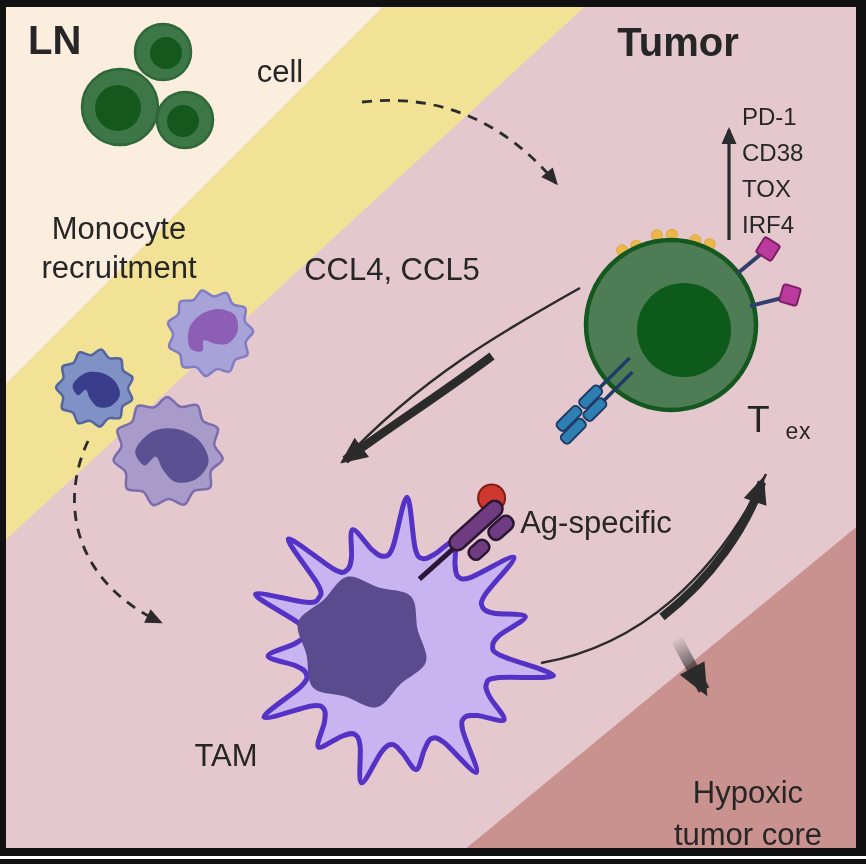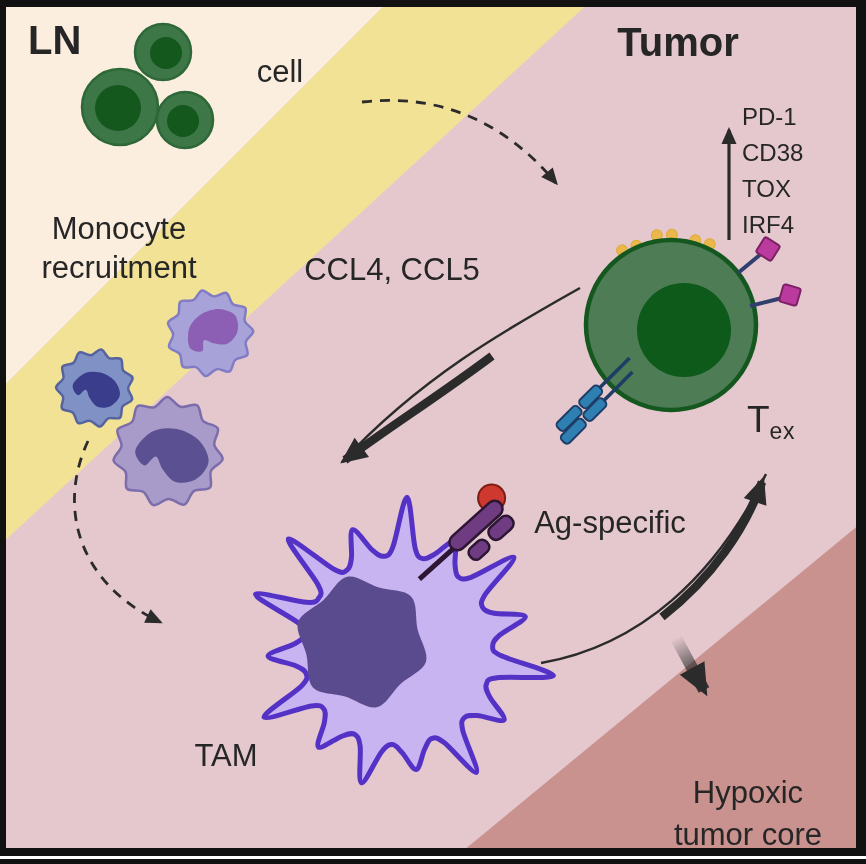--- a/index.html
+++ b/index.html
@@ -22,21 +22,21 @@
   svg{position:absolute; left:0; top:0; z-index:1;}
   .lbl{
     position:absolute; z-index:10; color:var(--c-text,#262626);
     font-size:31px; line-height:39px; text-align:center;
     transform:translateX(-50%); white-space:nowrap;
   }
   .lbl-left{transform:none; text-align:left;}
   .title{font-size:40px; font-weight:700; line-height:44px;}
   #marker-list{line-height:36px; font-size:24px;}
   #tex-label{font-size:37px;}
-  #tex-label .sub{font-size:23px; vertical-align:-7px; letter-spacing:0.5px;}
+  #tex-label .sub{font-size:23px; vertical-align:-7px; letter-spacing:0.5px;margin-left:16px;}
 </style>
 </head>
 <body>
 
 <div id="stage">
 
   <svg width="866" height="864" viewBox="0 0 866 864">
     <defs>
       <marker id="ah-s" markerUnits="userSpaceOnUse" markerWidth="20" markerHeight="18" refX="15" refY="8" orient="auto">
         <path d="M1,0.5 L18,8 L1,15.5 Z" fill="var(--c-arrow_black,#2b2b2b)"></path>
@@ -186,21 +186,21 @@
     <div>PD-1</div>
     <div>CD38</div>
     <div>TOX</div>
     <div>IRF4</div>
   </div>
 
   <div class="lbl lbl-left" id="tex-label" style="left:747px; top:400px;">
     <span>T</span><span class="sub">ex</span>
   </div>
 
-  <div class="lbl" style="left:610px; top:503px;">
+  <div class="lbl" style="left:596px; top:503px;">
     <div>Ag-specific</div>
   </div>
 
   <div class="lbl" style="left:226px; top:736px;">TAM</div>
 
   <div class="lbl" style="left:748px; top:772px; line-height:42px;">
     <div>Hypoxic</div>
     <div>tumor core</div>
   </div>
 

